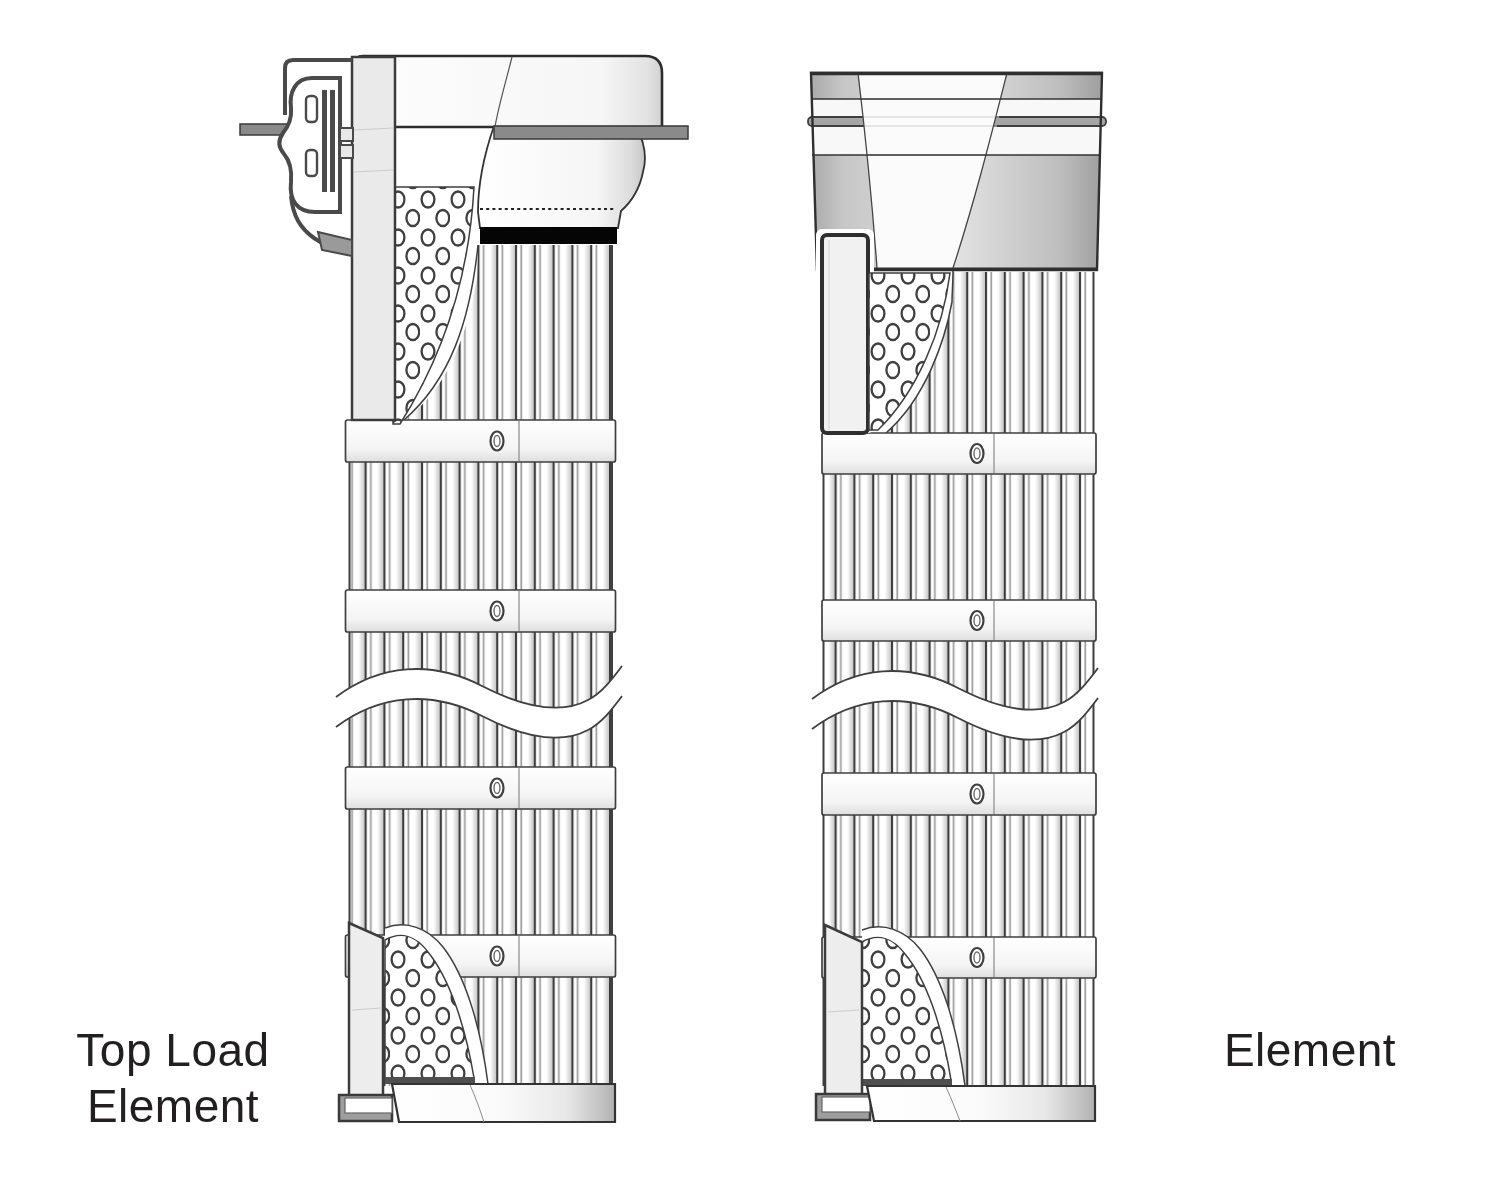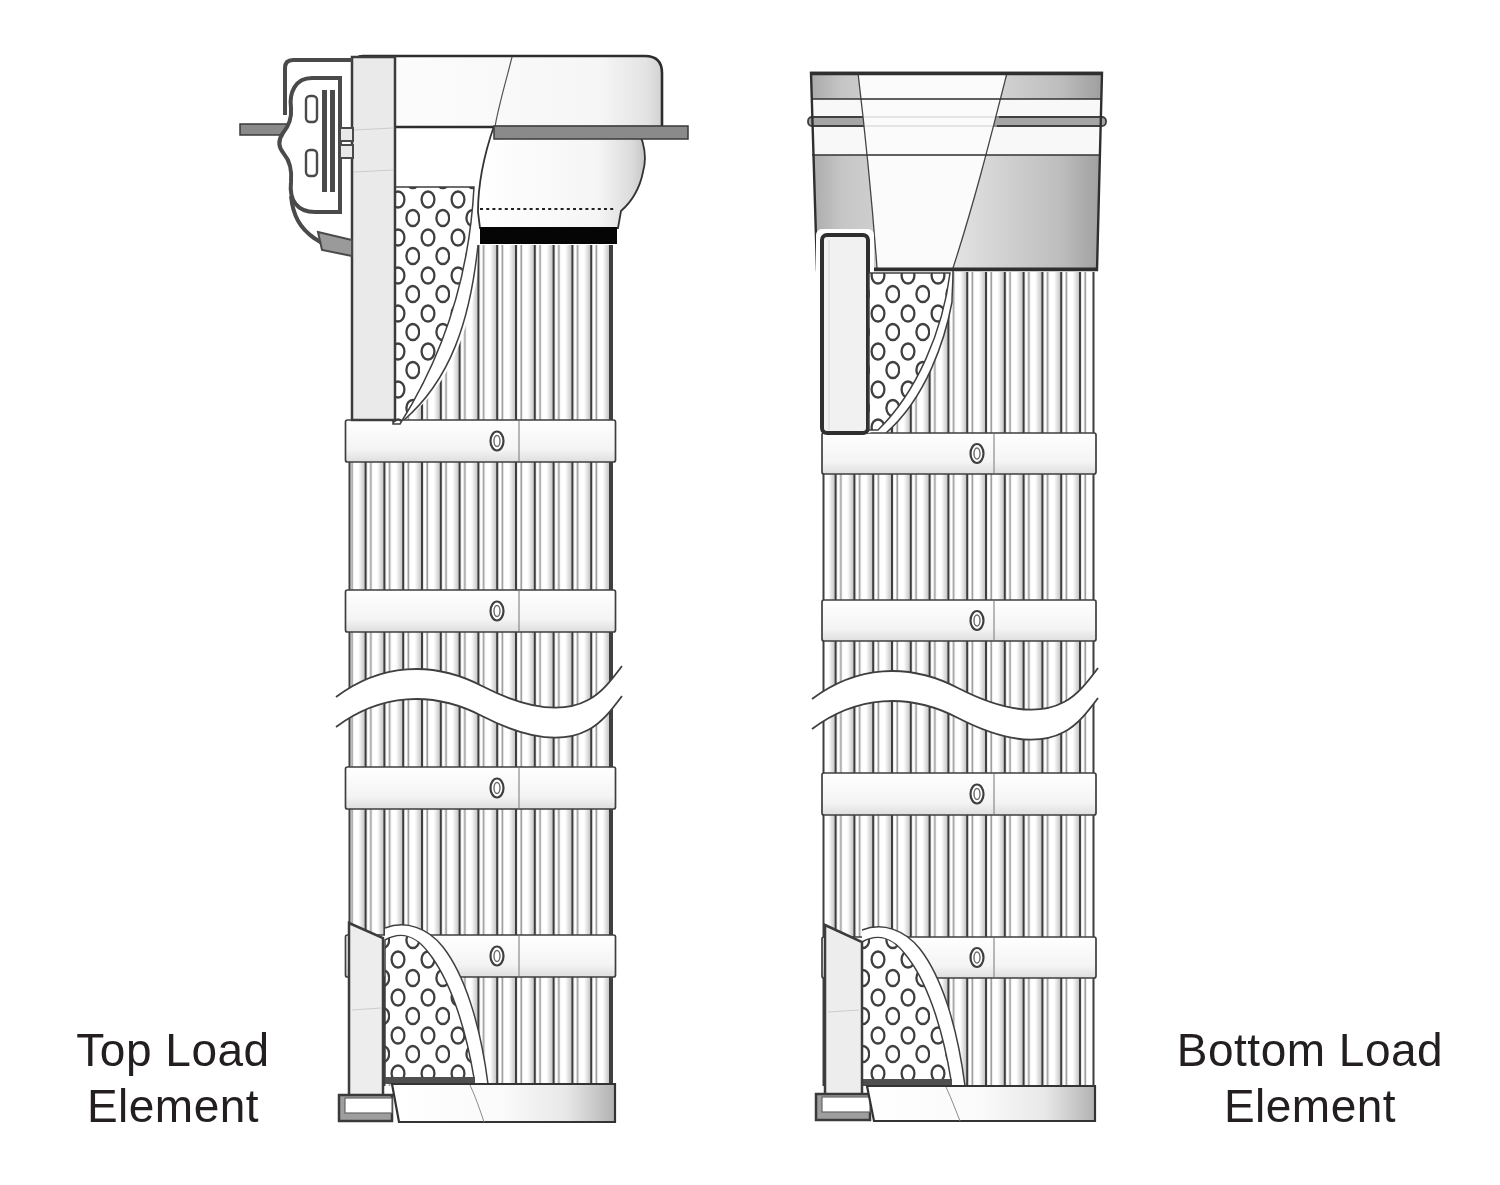--- a/index.html
+++ b/index.html
@@ -238,17 +238,16 @@
       <path d="M 869,273 L 950,273 C 943,330 917,392 878,430 L 869,430 Z" fill="url(#perf)" stroke="#3f3f3f" stroke-width="1.5"></path>
     </g>
   </g>
 </svg>
 
 <div class="caption caption-left">
   <div>Top Load</div>
   <div>Element</div>
 </div>
 <div class="caption caption-right">
-  <div>Bottom Load</div>
   <div>Element</div>
 </div>
 
 </div>
 
 </body></html>

